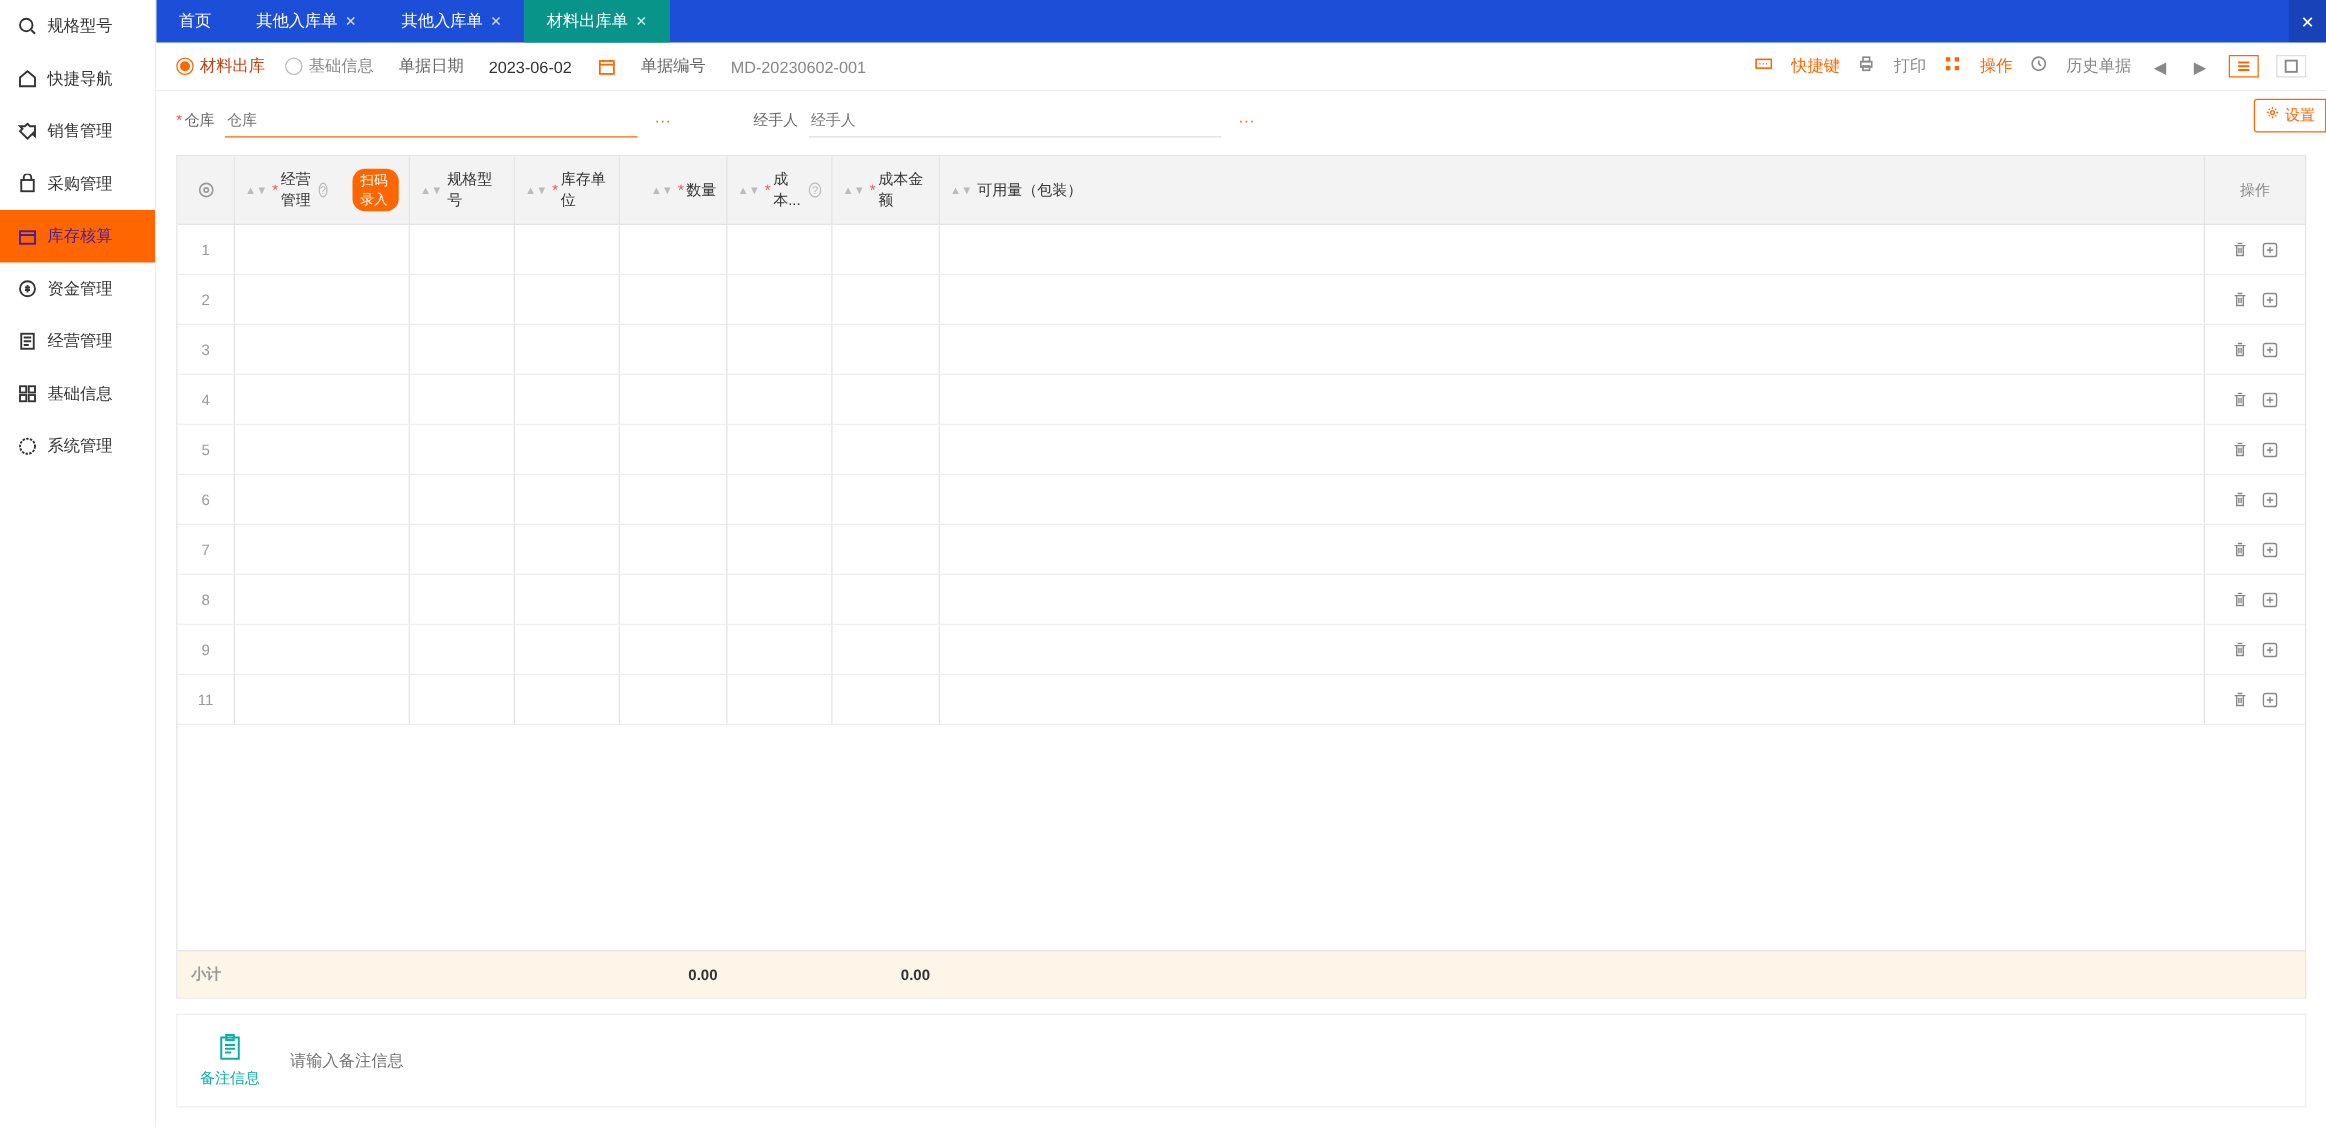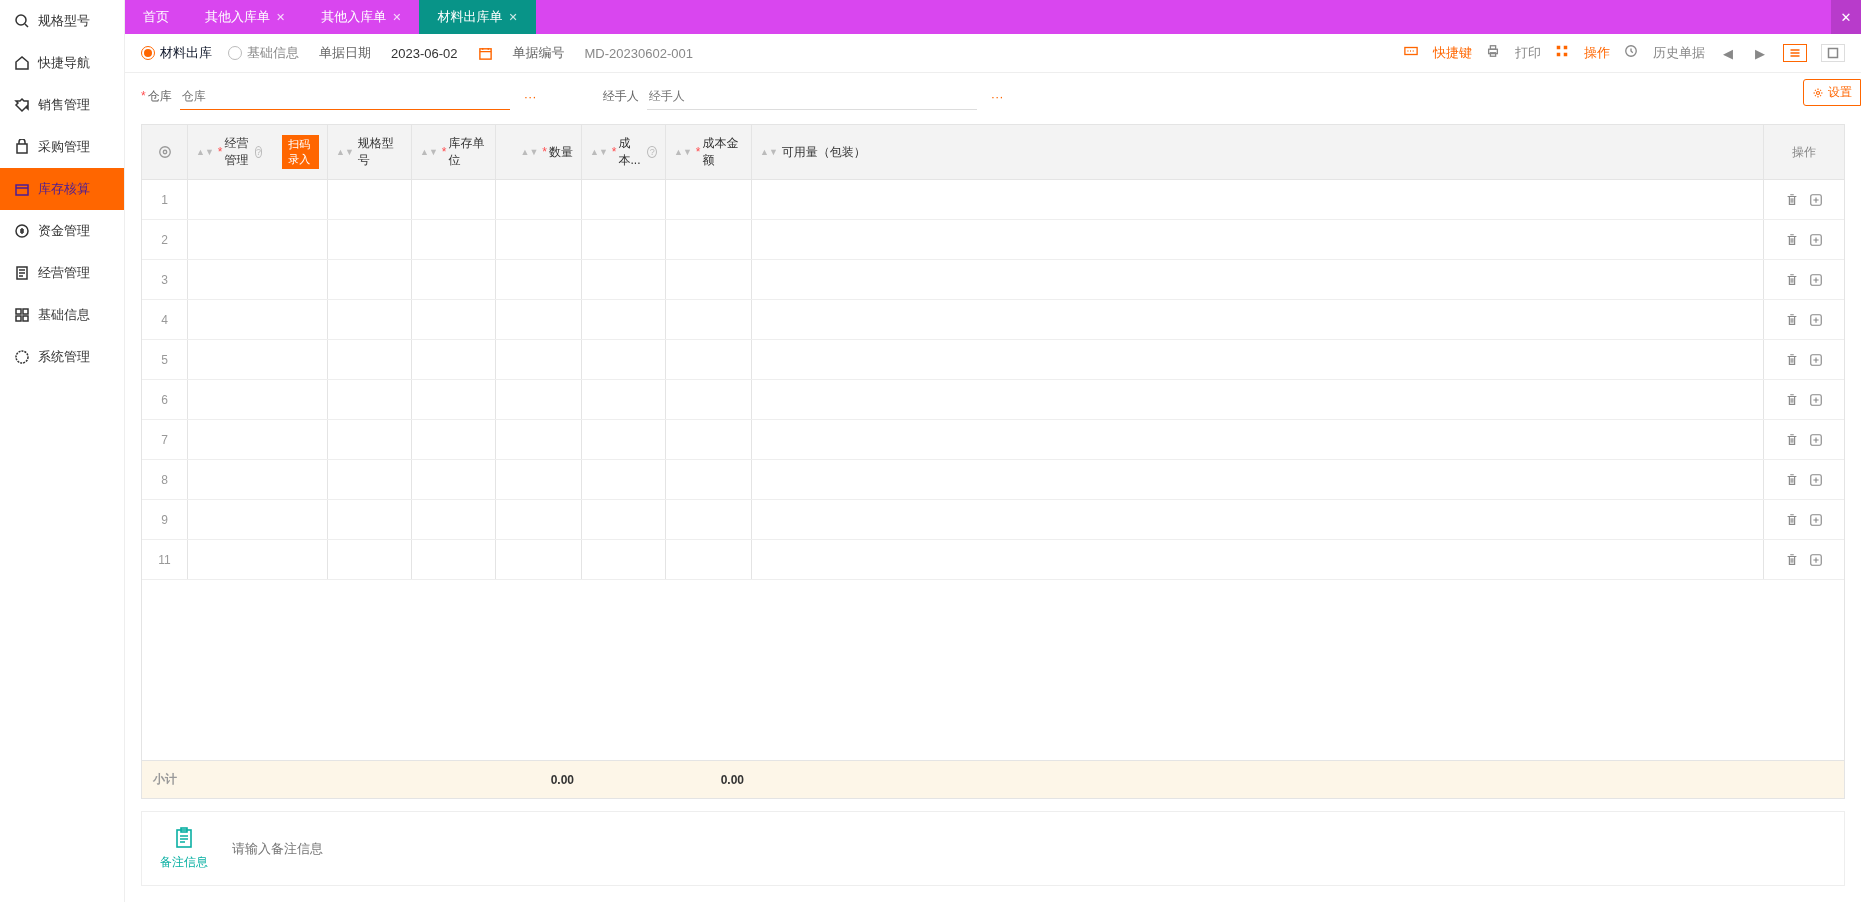--- a/index.html
+++ b/index.html
@@ -10,74 +10,74 @@
 
 .sidebar { width: 125px; background: #fff; border-right: 1px solid #eee; flex-shrink: 0; }
 .sidebar-item { display: flex; align-items: center; padding: 12px 14px; cursor: pointer; gap: 8px; color: #333; }
 .sidebar-item.active { background: #ff6600; color: #4c1d95; }
 .sidebar-icon { width: 16px; height: 16px; display: inline-flex; align-items: center; justify-content: center; }
 
 
 .main { flex: 1; display: flex; flex-direction: column; overflow: hidden; }
 
 
-.top-tabs { background: #d946ef; height: 34px; display: flex; align-items: center; position: relative; }
+.top-tabs { background: #1d4ed8; height: 34px; display: flex; align-items: center; position: relative; }
 .top-tab { padding: 0 18px; height: 100%; display: flex; align-items: center; color: #fff; cursor: pointer; gap: 6px; font-size: 13px; }
 .top-tab.active { background: #089488; }
 .tab-close { font-size: 11px; opacity: 0.8; }
 .top-close { position: absolute; right: 0; top: 0; width: 30px; height: 34px; display: flex; align-items: center; justify-content: center; color: #fff; cursor: pointer; background: rgba(0,0,0,0.15); }
 
 
 .form-header { display: flex; align-items: center; padding: 10px 16px; border-bottom: 1px solid #eee; gap: 20px; }
 .radio-group { display: flex; gap: 16px; }
 .radioctl { display: flex; align-items: center; gap: 5px; cursor: pointer; }
 .radio-dot { width: 14px; height: 14px; border-radius: 50%; border: 1px solid #bbb; display: inline-flex; align-items: center; justify-content: center; }
 .radio-dot.on { border-color: #ff6600; }
 .radio-dot.on::after { content: ""; width: 8px; height: 8px; border-radius: 50%; background: #ff6600; }
-.radioctl.on .rlabel { color: #0f172a; }
+.radioctl.on .rlabel { color: #c2410c; }
 .form-label { color: #666; }
 .form-value { color: #333; }
 .date-icon, .hdr-icon { color: #ff6600; }
 .header-actions { margin-left: auto; display: flex; align-items: center; gap: 14px; color: #ff6600; }
 .header-actions .grey { color: #888; }
 .hdr-act { display: flex; align-items: flex-start; gap: 15px; cursor: pointer; }
 .nav-arrow { color: #888; padding: 0 4px; cursor: pointer; }
 .view-toggle { border: 1px solid #ddd; padding: 2px 5px; cursor: pointer; color: #888; }
 .view-toggle.on { border-color: #ff6600; color: #ff6600; }
 
 
 .fields-row { display: flex; align-items: center; padding: 10px 16px 4px; gap: 60px; position: relative; }
 .field { display: flex; align-items: center; gap: 8px; }
 .field-label { font-size: 12px; color: #666; white-space: nowrap; }
 .req { color: #ff4d4f; margin-right: 2px; }
 .field-input { border: none; border-bottom: 1px solid #ddd; padding: 6px 2px; width: 330px; outline: none; font-size: 12px; color: #333; }
 .field-input.active { border-bottom-color: #ff6600; }
 .field-more { color: #ff6600; cursor: pointer; padding: 0 6px; }
-.settings-btn { position: absolute; right: 0; top: 6px; border: 1px solid #ff6600; color: #ff6600; padding: 4px 8px; border-radius: 3px 0 0 3px; cursor: pointer; display: flex; gap: 4px; align-items: center; font-size: 12px; }
+.settings-btn { position: absolute; right: 0; top: 6px; border: 1px solid #ff6600; color: #ff6600; padding: 4px 8px; border-radius: 3px 0 0 3px; cursor: pointer; display: flex; gap: 4px; font-size: 12px; }
 
 
 .table-wrap { flex: 1; padding: 10px 16px 0; display: flex; flex-direction: column; overflow: hidden; }
 .grid { border: 1px solid #e4e4e4; flex: 1; display: flex; flex-direction: column; overflow: hidden; }
 .grid-head, .grid-row, .grid-foot { display: flex; }
 .grid-head { background: #f3f3f3; border-bottom: 1px solid #e4e4e4; }
 .cell { border-right: 1px solid #e4e4e4; padding: 10px 8px; font-size: 12px; display: flex; align-items: center; }
 .cell:last-child { border-right: none; }
 .c-idx { width: 46px; justify-content: center; color: #999; }
 .c-gear { width: 46px; justify-content: center; color: #999; }
 .c-name { width: 140px; }
 .c-spec { width: 84px; }
 .c-unit { width: 84px; }
 .c-qty { width: 86px; justify-content: flex-end; }
 .c-cost { width: 84px; }
 .c-amt { width: 86px; justify-content: flex-end; }
 .c-avail { flex: 1; }
 .c-act { width: 80px; justify-content: center; gap: 10px; color: #888; }
 .sort-icon { color: #bbb; margin-right: 4px; font-size: 9px; display: inline-flex; flex-direction: column; line-height: 6px; }
 .help-icon { color: #bbb; margin-left: 3px; border: 1px solid #bbb; border-radius: 50%; width: 12px; height: 12px; display: inline-flex; align-items: center; justify-content: center; font-size: 9px; }
-.scan-badge { background: #ff6600; color: #fff; font-size: 11px; padding: 2px 6px; border-radius: 0; margin-left: 20px; }
+.scan-badge { background: #ff6600; color: #fff; font-size: 11px; padding: 2px 6px; border-radius: 10px; margin-left: 20px; }
 .grid-body { flex: 1; overflow-y: auto; }
 .grid-row { border-bottom: 1px solid #eee; height: 40px; }
 .grid-row .cell { padding: 0 8px; height: 100%; }
 .row-icon { cursor: pointer; }
 .grid-foot { background: #fdf6e8; border-top: 1px solid #e4e4e4; }
 .grid-foot .cell { border-right: none; font-weight: bold; }
 
 
 .remarks { margin: 12px 16px 16px; border: 1px solid #eee; display: flex; align-items: center; padding: 14px 18px; gap: 24px; }
 .remarks-icon-box { display: flex; flex-direction: column; align-items: center; gap: 4px; color: #0ab0a3; font-size: 12px; }

